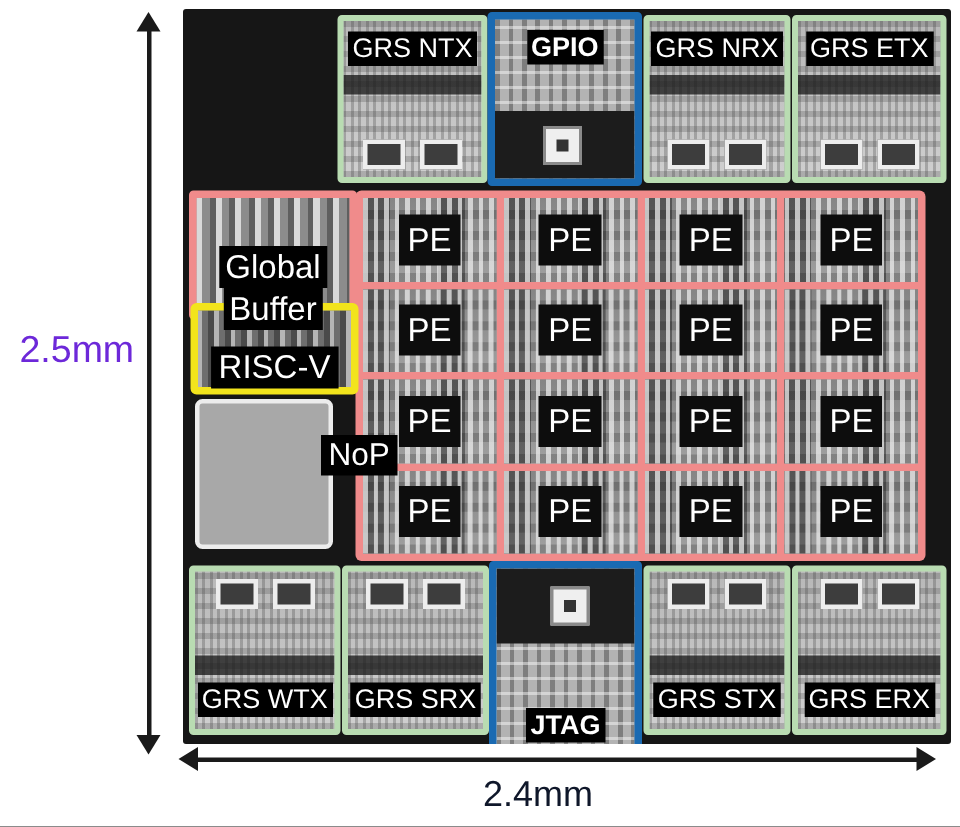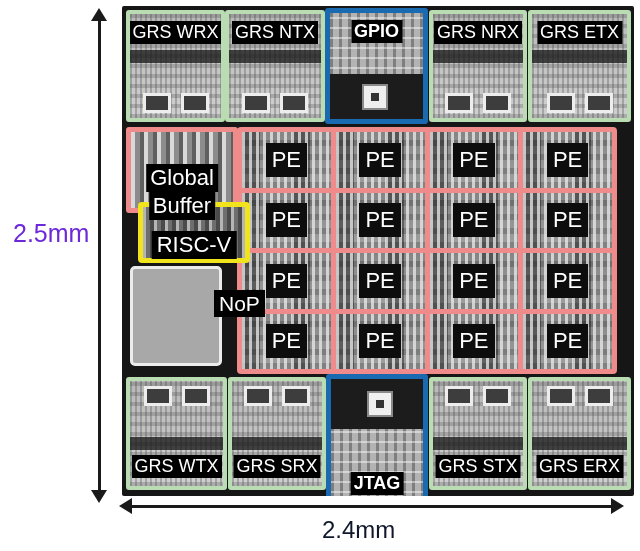--- a/index.html
+++ b/index.html
@@ -79,21 +79,21 @@
     box-sizing:border-box;border:5px solid #f08b8b;border-radius:3px;
   }
   .gb-label{
     position:absolute;left:50%;top:8px;transform:translateX(-50%);
     display:flex;flex-direction:column;align-items:center;z-index:6;margin-top:24px;
   }
   .gb-label span{
     background:#000;color:#fff;font-size:22px;line-height:28px;padding:0 4px;white-space:nowrap;
   }
   .riscv-box{
-    position:absolute;left:16px;top:196px;width:112px;height:61px;
+    position:absolute;left:5px;top:196px;width:112px;height:61px;
     box-sizing:border-box;border:5px solid #f2e41c;border-radius:4px;z-index:4;
   }
   .riscv-label{
     position:absolute;left:50%;top:24px;transform:translateX(-50%);
     background:#000;color:#fff;font-size:22px;line-height:28px;padding:0 5px;white-space:nowrap;
   }
   .gray-rect{
     position:absolute;left:8px;top:260px;width:92px;height:100px;
     box-sizing:border-box;background:#a8a8a8;border:3px solid #ececec;border-radius:5px;
   }
@@ -126,28 +126,20 @@
   .h-arrow .head-right{position:absolute;right:0;top:0;width:0;height:0;
     border-top:8px solid transparent;border-bottom:8px solid transparent;border-left:13px solid #1a1a1a;}
   .dim-v{position:absolute;left:13px;top:219px;font-size:25px;color:#6d28d9;text-align:right;}
   .dim-h{position:absolute;left:322px;top:516px;font-size:24px;color:#0f172a;}
 </style>
 </head>
 <body>
 
 <div class="die">
 
-  <div class="blk grs tex-grs" style="left:4px;top:4px;width:99px;height:112px;">
-    <div class="band band-top-blk"></div>
-    <div class="pads at-bottom">
-      <div class="pad"></div>
-      <div class="pad"></div>
-    </div>
-    <div class="blk-label lbl-top">GRS WRX</div>
-  </div>
 
   <div class="blk grs tex-grs" style="left:103px;top:4px;width:100px;height:112px;">
     <div class="band band-top-blk"></div>
     <div class="pads at-bottom">
       <div class="pad"></div>
       <div class="pad"></div>
     </div>
     <div class="blk-label lbl-top">GRS NTX</div>
   </div>
 

